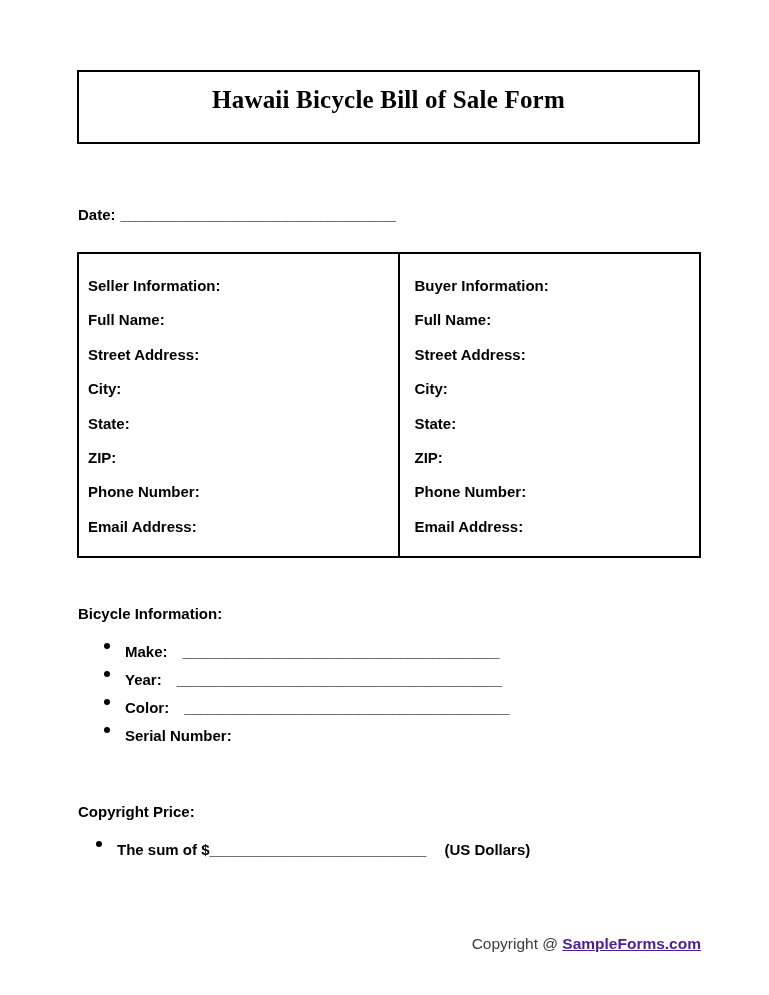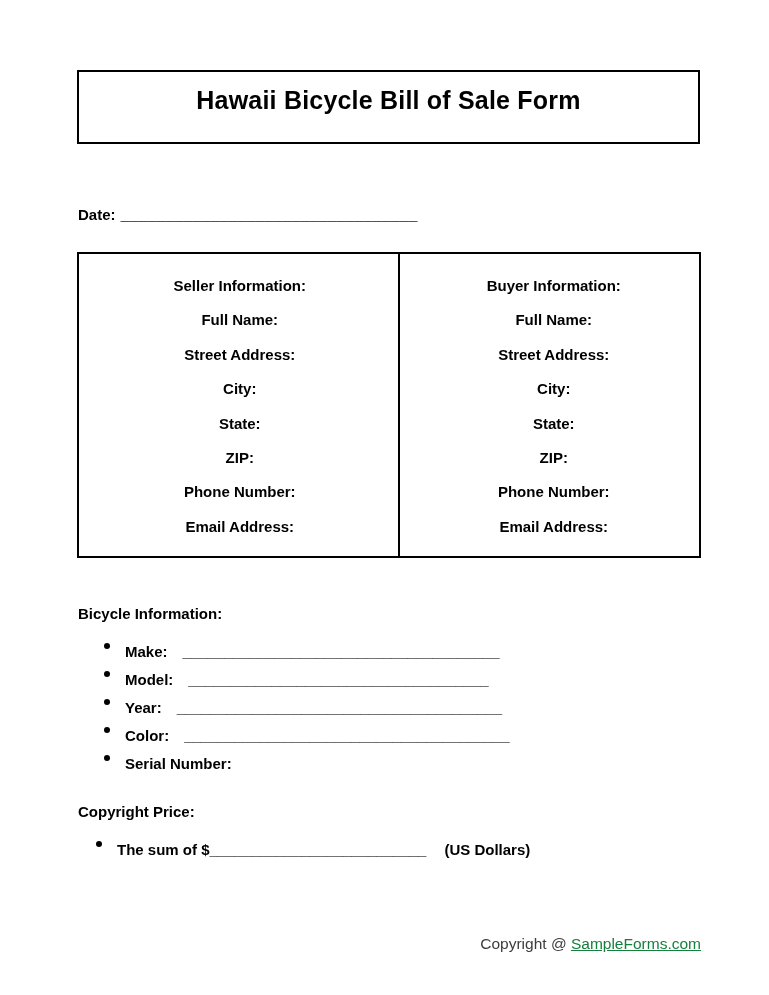--- a/index.html
+++ b/index.html
@@ -15,47 +15,47 @@
     position: absolute; left: 77px; top: 70px;
     width: 619px; height: 70px;
     border: 2px solid #000000;
     text-align: center;
   }
   .title-box .title {
     margin-top: 14px;
     font-size: 25px;
     font-weight: bold;
     letter-spacing: 0.2px;
+    font-family: Liberation Serif, serif;
   }
   .date-line {
     position: absolute; left: 78px; top: 206px;
     font-size: 15px; font-weight: bold;
     white-space: nowrap;
   }
-  .date-line .fill-line { margin-left: 5px; font-family: Liberation Mono, monospace; }
+  .date-line .fill-line { margin-left: 5px; }
   .parties-table {
     position: absolute; left: 77px; top: 252px;
     width: 624px; height: 306px;
     border: 2px solid #000000;
     box-sizing: border-box;
     display: flex;
   }
   .party-col {
     box-sizing: border-box;
     padding: 15px 6px 0 9px;
   }
   .party-col.seller { width: 51.7%; border-right: 2px solid #000000; }
   .party-col.buyer  { width: 48.3%; padding-left: 15px; }
   .party-row {
     height: 34.4px;
     line-height: 34.4px;
     font-size: 15px;
     font-weight: bold;
     white-space: nowrap;
-    text-align: center;
   }
   .section-heading {
     position: absolute; left: 78px;
     font-size: 15px; font-weight: bold;
   }
   .bicycle-heading { top: 605px; text-align: center; }
   .purchase-heading { top: 803px; }
   .bullet-list { position: absolute; left: 104px; top: 643px; }
   .purchase-list { position: absolute; left: 96px; top: 841px; }
   .bullet-item {
@@ -72,22 +72,22 @@
   }
   .bullet-item .fill-line { margin-left: 15px; }
   .bullet-item .suffix { margin-left: 18px; }
   .footer {
     position: absolute; right: 68px; top: 935px;
     font-size: 15.5px;
     color: #3d3d3d;
     white-space: nowrap;
   }
   .footer a.site-link {
-    color: #15803d;
-    font-weight: normal;
+    color: #4c1d95;
+    font-weight: bold;
     text-decoration: underline;
     cursor: pointer;
   }
 </style>
 </head>
 <body>
 
 <div class="title-box">
   <div class="title">Hawaii Bicycle Bill of Sale Form</div>
 </div>
@@ -122,25 +122,20 @@
 <div class="section-heading bicycle-heading">Bicycle Information:</div>
 
 <div class="bullet-list">
   <div class="bullet-item">
     <span class="bullet-dot"></span>
     <span>Make:</span>
     <span class="fill-line">______________________________________</span>
   </div>
   <div class="bullet-item">
     <span class="bullet-dot"></span>
-    <span>Model:</span>
-    <span class="fill-line">____________________________________</span>
-  </div>
-  <div class="bullet-item">
-    <span class="bullet-dot"></span>
     <span>Year:</span>
     <span class="fill-line">_______________________________________</span>
   </div>
   <div class="bullet-item">
     <span class="bullet-dot"></span>
     <span>Color:</span>
     <span class="fill-line">_______________________________________</span>
   </div>
   <div class="bullet-item">
     <span class="bullet-dot"></span>

